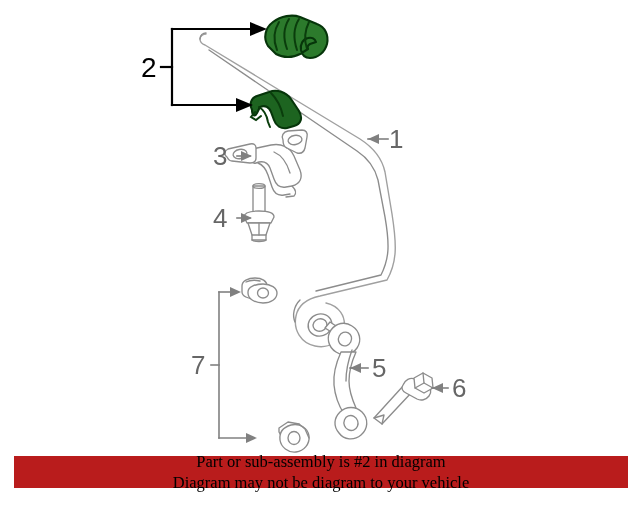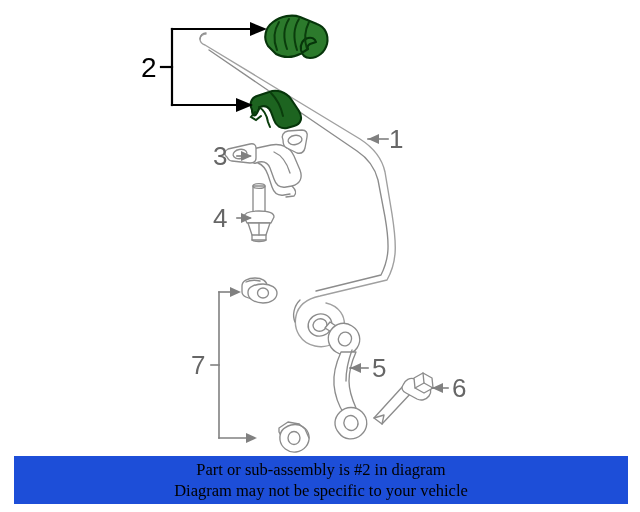--- a/index.html
+++ b/index.html
@@ -91,22 +91,22 @@
     fill: none;
     stroke: #0a3d0c;
     stroke-width: 2.0;
     stroke-linecap: round;
   }
   #notice-banner {
     position: absolute;
     left: 14px;
     top: 456px;
     width: 614px;
-    height: 48px;
-    background: #1d4ed8;
+    height: 32px;
+    background: #b91c1c;
     display: flex;
     flex-direction: column;
     align-items: center;
     justify-content: center;
     box-sizing: border-box;
   }
   .notice-line {
     color: #000000;
     font-family: "Liberation Serif", serif;
     font-size: 16.5px;
@@ -401,16 +401,16 @@
       <polygon class="arrow-black" points="267,29 250,22 250,36"></polygon>
       <polygon class="arrow-black" points="253,105 236,98 236,112"></polygon>
       <line class="leader-black" x1="161" y1="67" x2="172" y2="67"></line>
     </g>
     <text class="callout-num-dark" x="141" y="77">2</text>
 
   </svg>
 
   <div id="notice-banner">
     <div class="notice-line">Part or sub-assembly is #2 in diagram</div>
-    <div class="notice-line">Diagram may not be specific to your vehicle</div>
+    <div class="notice-line">Diagram may not be diagram to your vehicle</div>
   </div>
 
 </div>
 
 </body></html>

